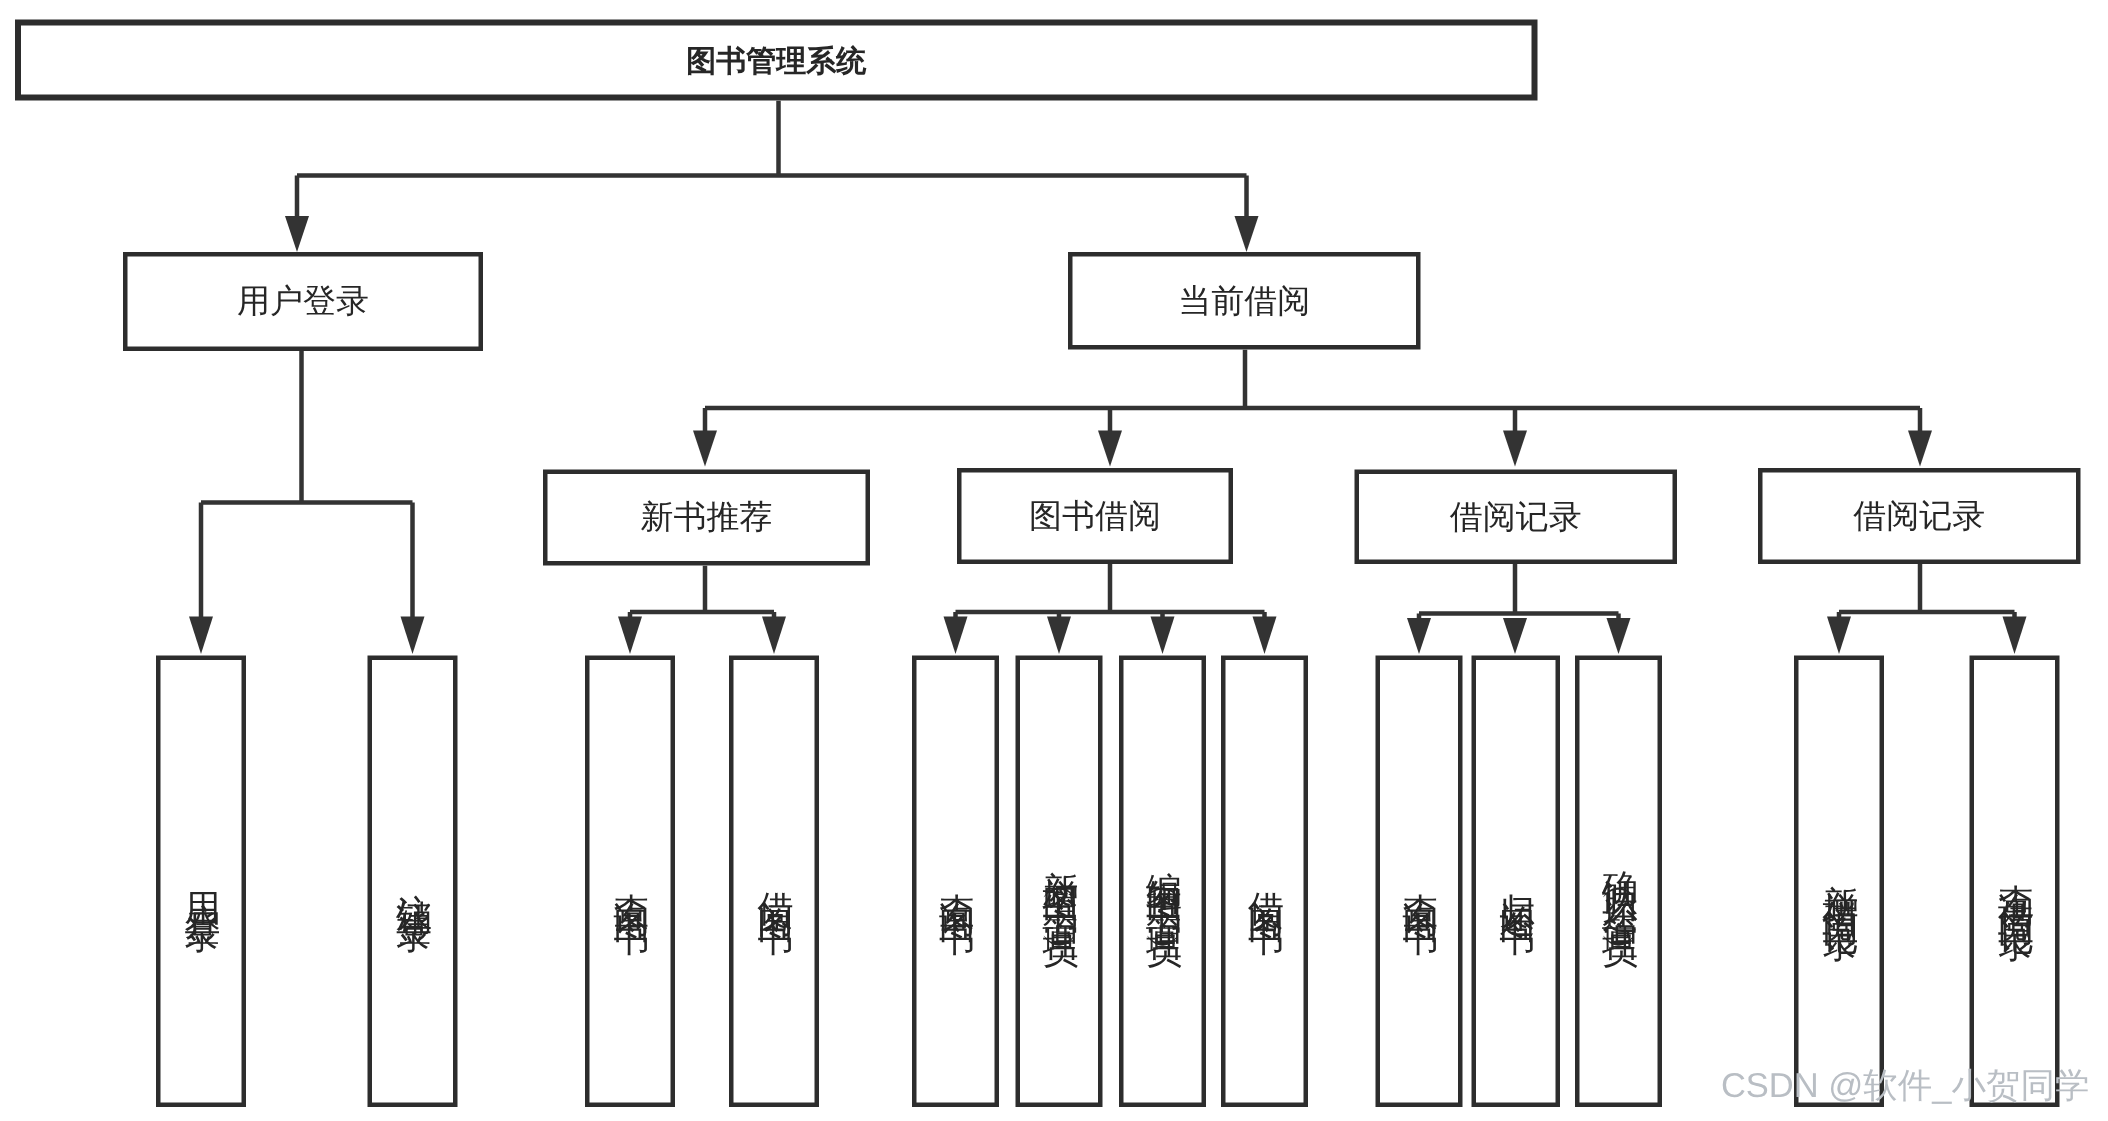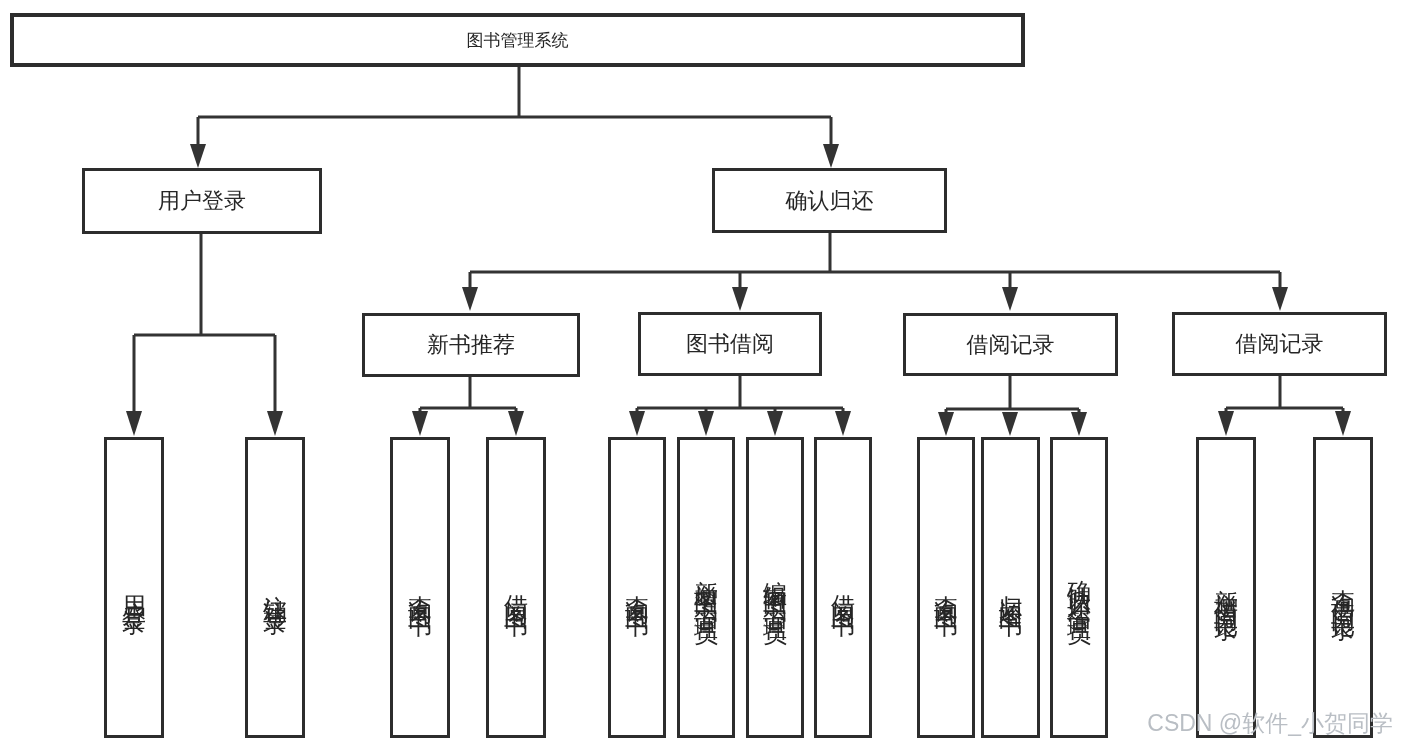--- a/index.html
+++ b/index.html
@@ -27,21 +27,21 @@
     justify-content: center;
     z-index: 1;
     color: #262626;
   }
   .node.root { border-width: 4px; }
   .hlabel {
     font-size: 22px;
     color: #262626;
     white-space: nowrap;
   }
-  .root .hlabel { font-size: 17px; }
+  .root .hlabel { font-size: 20px; font-weight: bold; }
   .vnode { z-index: 1; }
   .vlabel {
     writing-mode: vertical-rl;
     text-orientation: mixed;
     font-size: 24px;
     line-height: 1;
     letter-spacing: 6px;
     color: #262626;
   }
   .watermark {
@@ -105,21 +105,21 @@
   </svg>
 
   <div class="node root" style="left:10px; top:13px; width:1015px; height:54px;">
     <span class="hlabel">图书管理系统</span>
   </div>
 
   <div class="node" style="left:82px; top:168px; width:240px; height:66px;">
     <span class="hlabel">用户登录</span>
   </div>
   <div class="node" style="left:712px; top:168px; width:235px; height:65px;">
-    <span class="hlabel">确认归还</span>
+    <span class="hlabel">当前借阅</span>
   </div>
 
   <div class="node" style="left:362px; top:313px; width:218px; height:64px;">
     <span class="hlabel">新书推荐</span>
   </div>
   <div class="node" style="left:638px; top:312px; width:184px; height:64px;">
     <span class="hlabel">图书借阅</span>
   </div>
   <div class="node" style="left:903px; top:313px; width:215px; height:63px;">
     <span class="hlabel">借阅记录</span>

